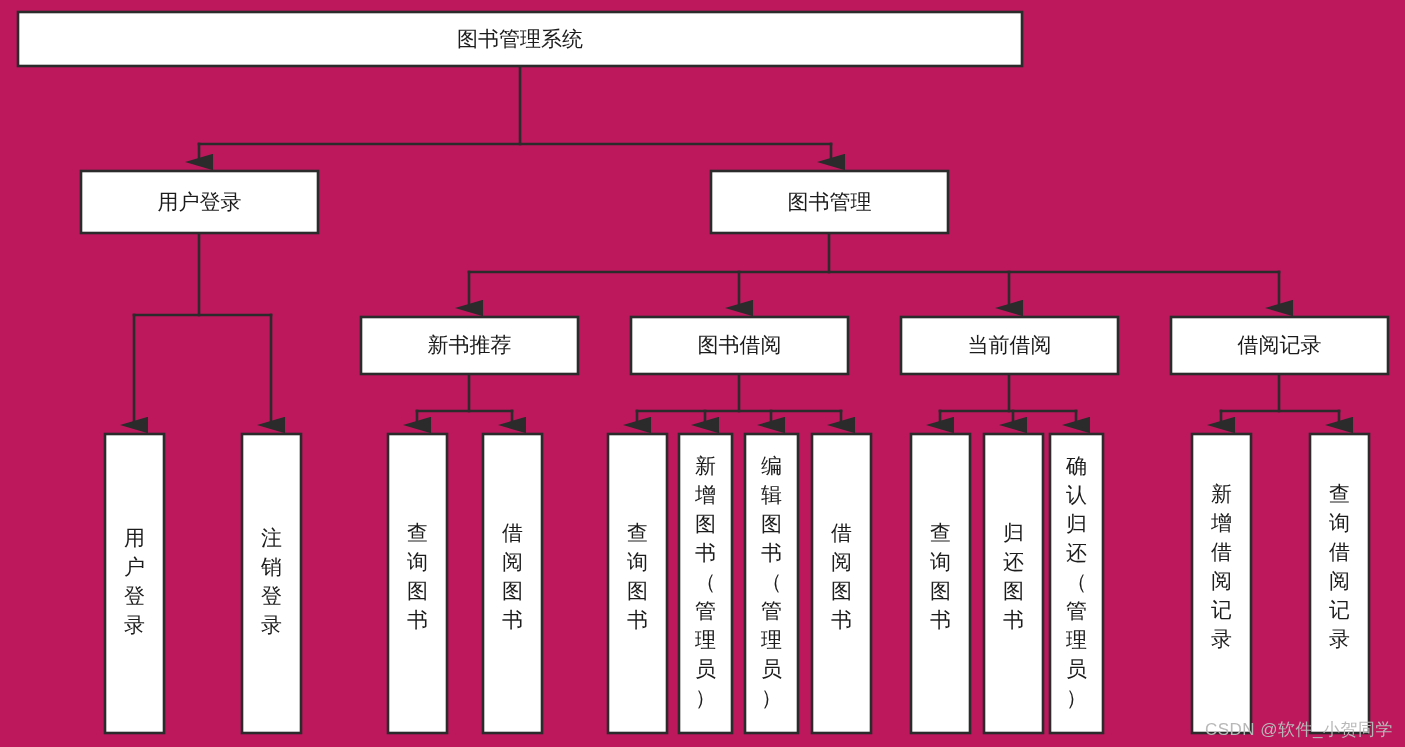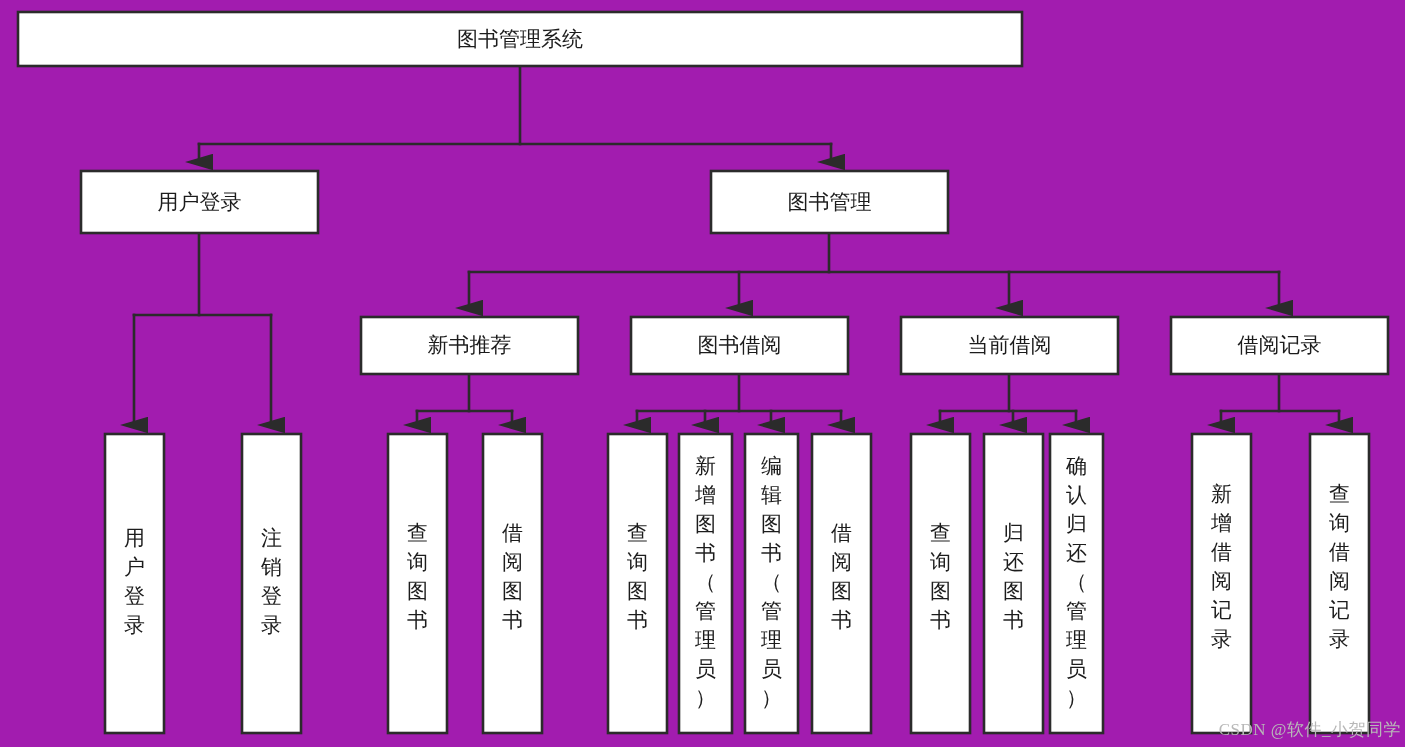--- a/index.html
+++ b/index.html
@@ -10,21 +10,21 @@
   body {
     width: 1405px;
     height: 747px;
     font-family: "Liberation Sans", "DejaVu Sans", sans-serif;
     overflow: hidden;
   }
   #diagram-root {
     position: relative;
     width: 1405px;
     height: 747px;
-    background: #a21caf;
+    background: #be185d;
   }
   svg#flow-svg {
     position: absolute;
     left: 0;
     top: 0;
     width: 1405px;
     height: 747px;
   }
   .node-rect {
     fill: #ffffff;
@@ -45,23 +45,23 @@
     dominant-baseline: middle;
   }
   .node-label-v {
     font-family: "Liberation Sans", "DejaVu Sans", sans-serif;
     font-size: 21px;
     fill: #1c1c1c;
     text-anchor: middle;
   }
   .watermark {
     position: absolute;
-    right: 4px;
+    right: 12px;
     bottom: 6px;
-    font-family: Liberation Serif, serif;
+    font-family: Liberation Sans, sans-serif;
     font-size: 17px;
     color: #b8b8b8;
     white-space: nowrap;
     letter-spacing: 0.5px;
   }
 </style>
 </head>
 <body>
 
 <div id="diagram-root">

